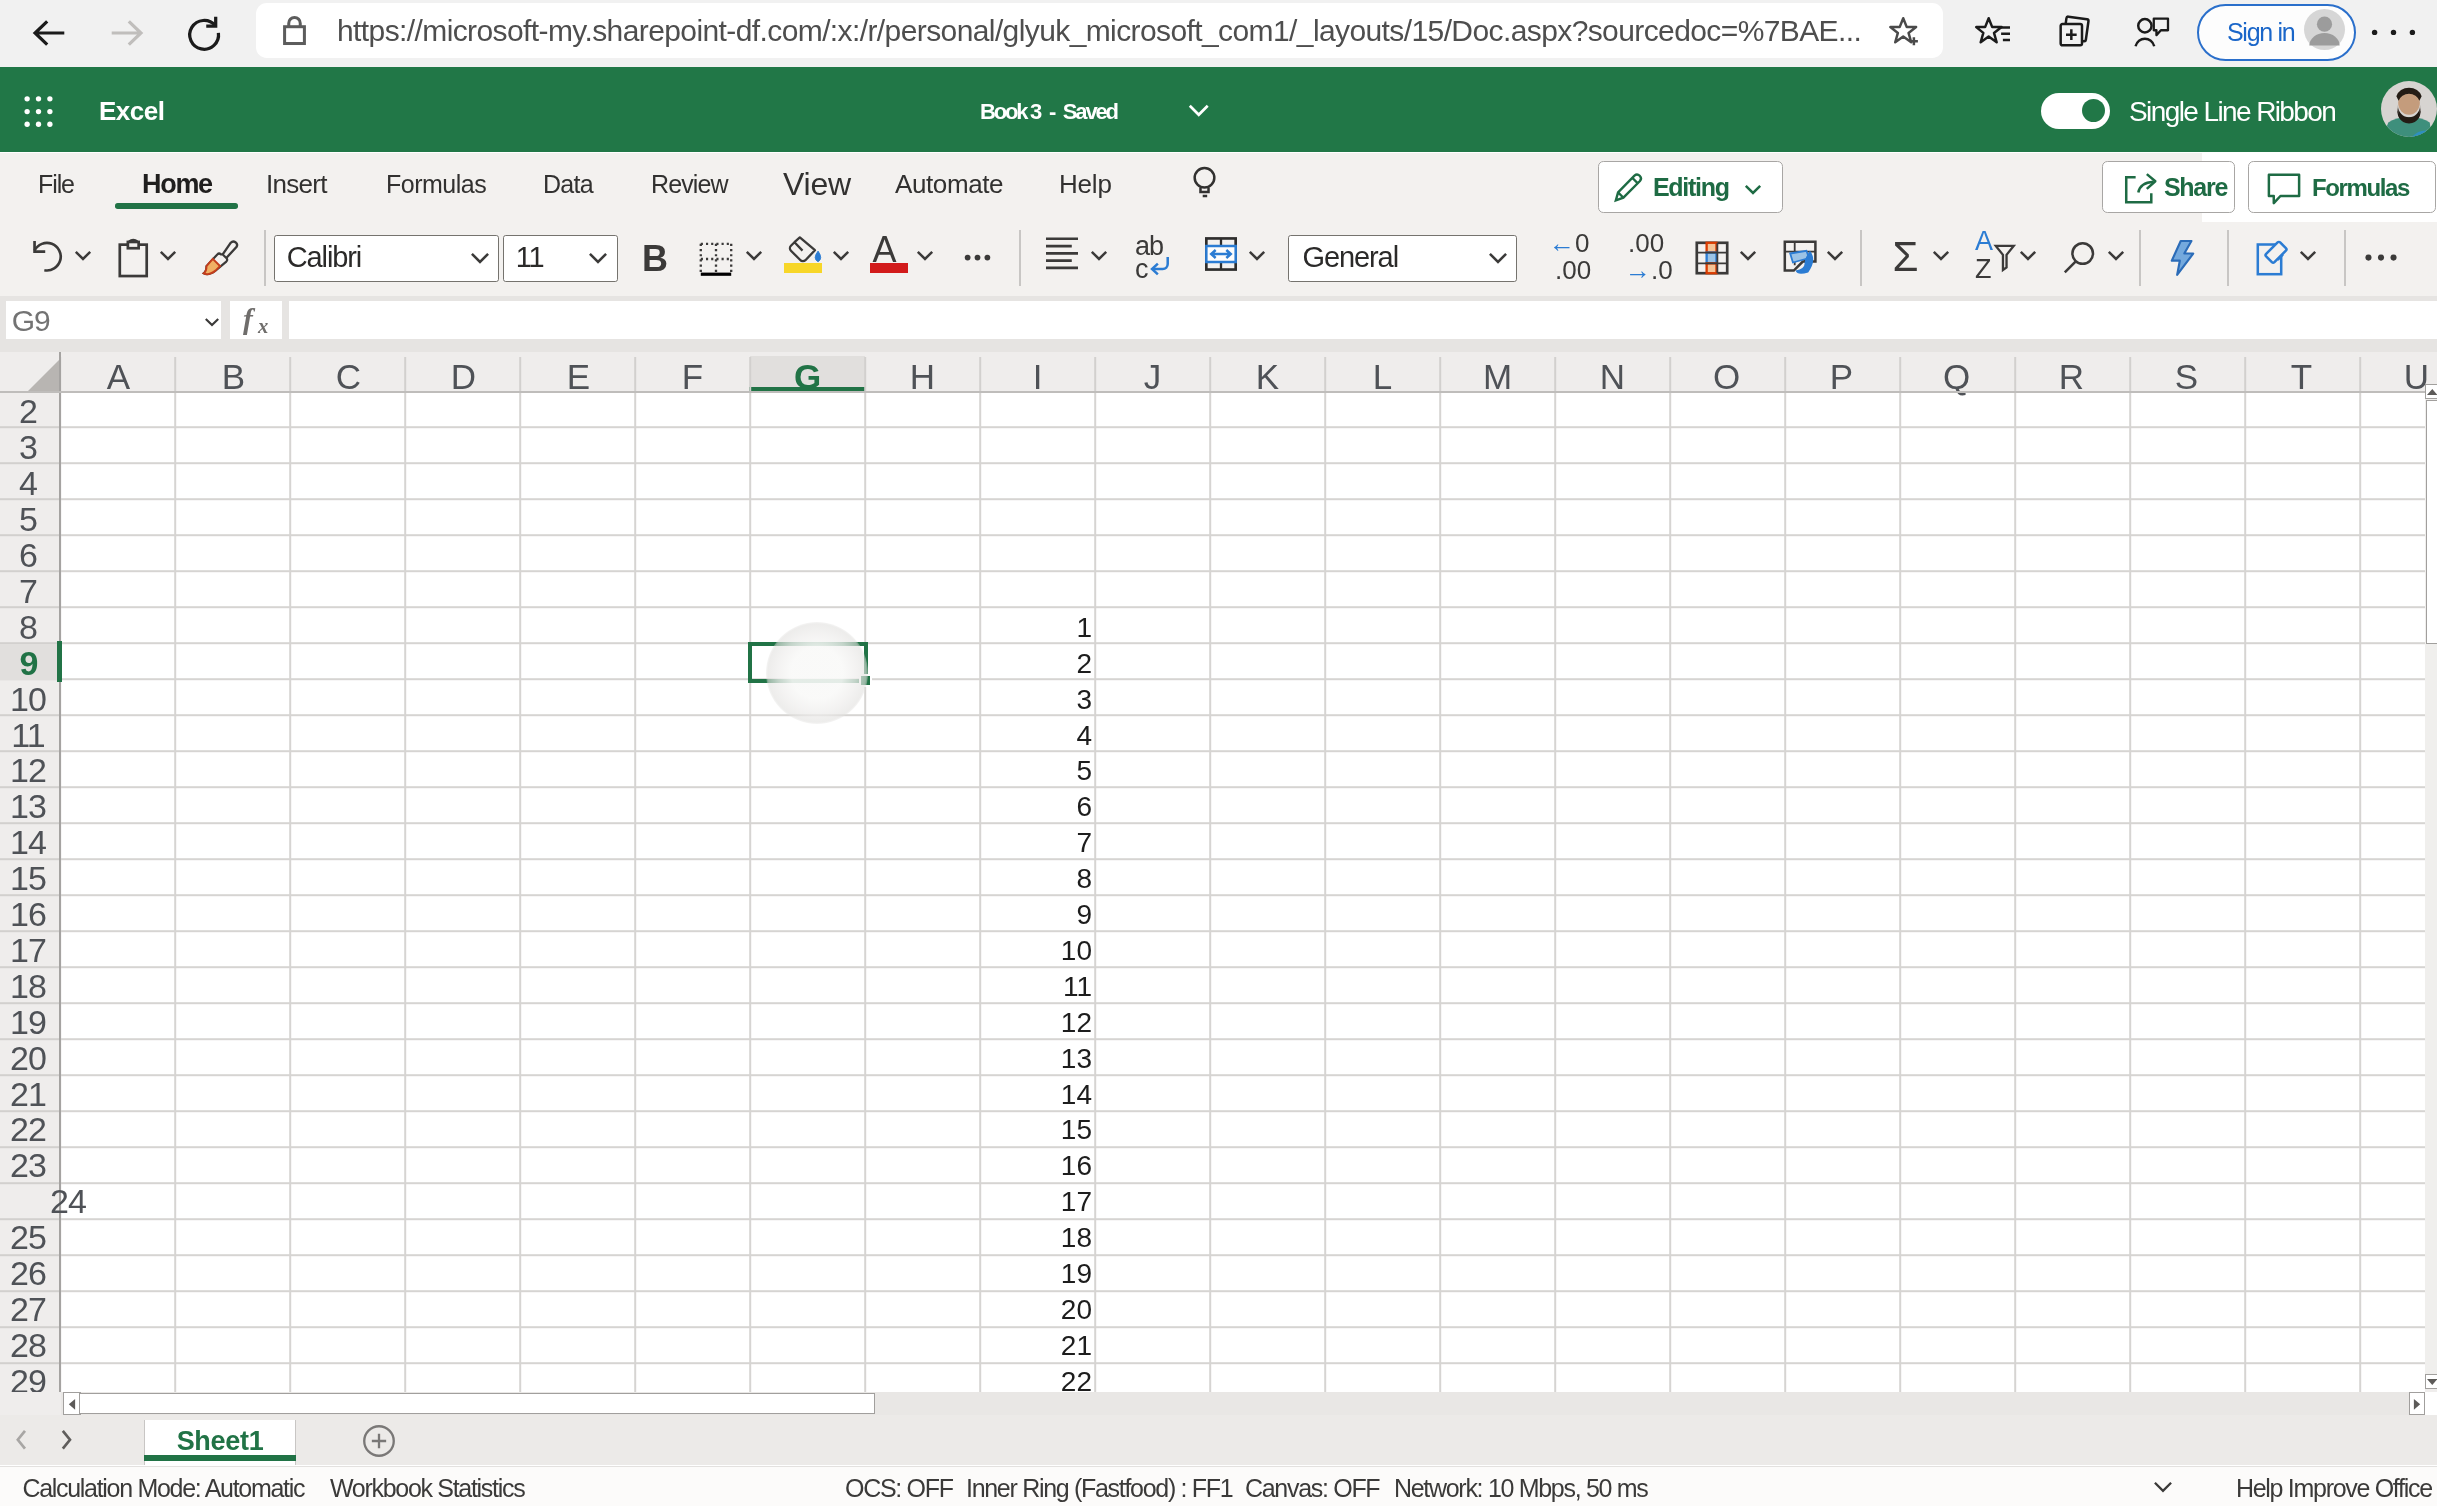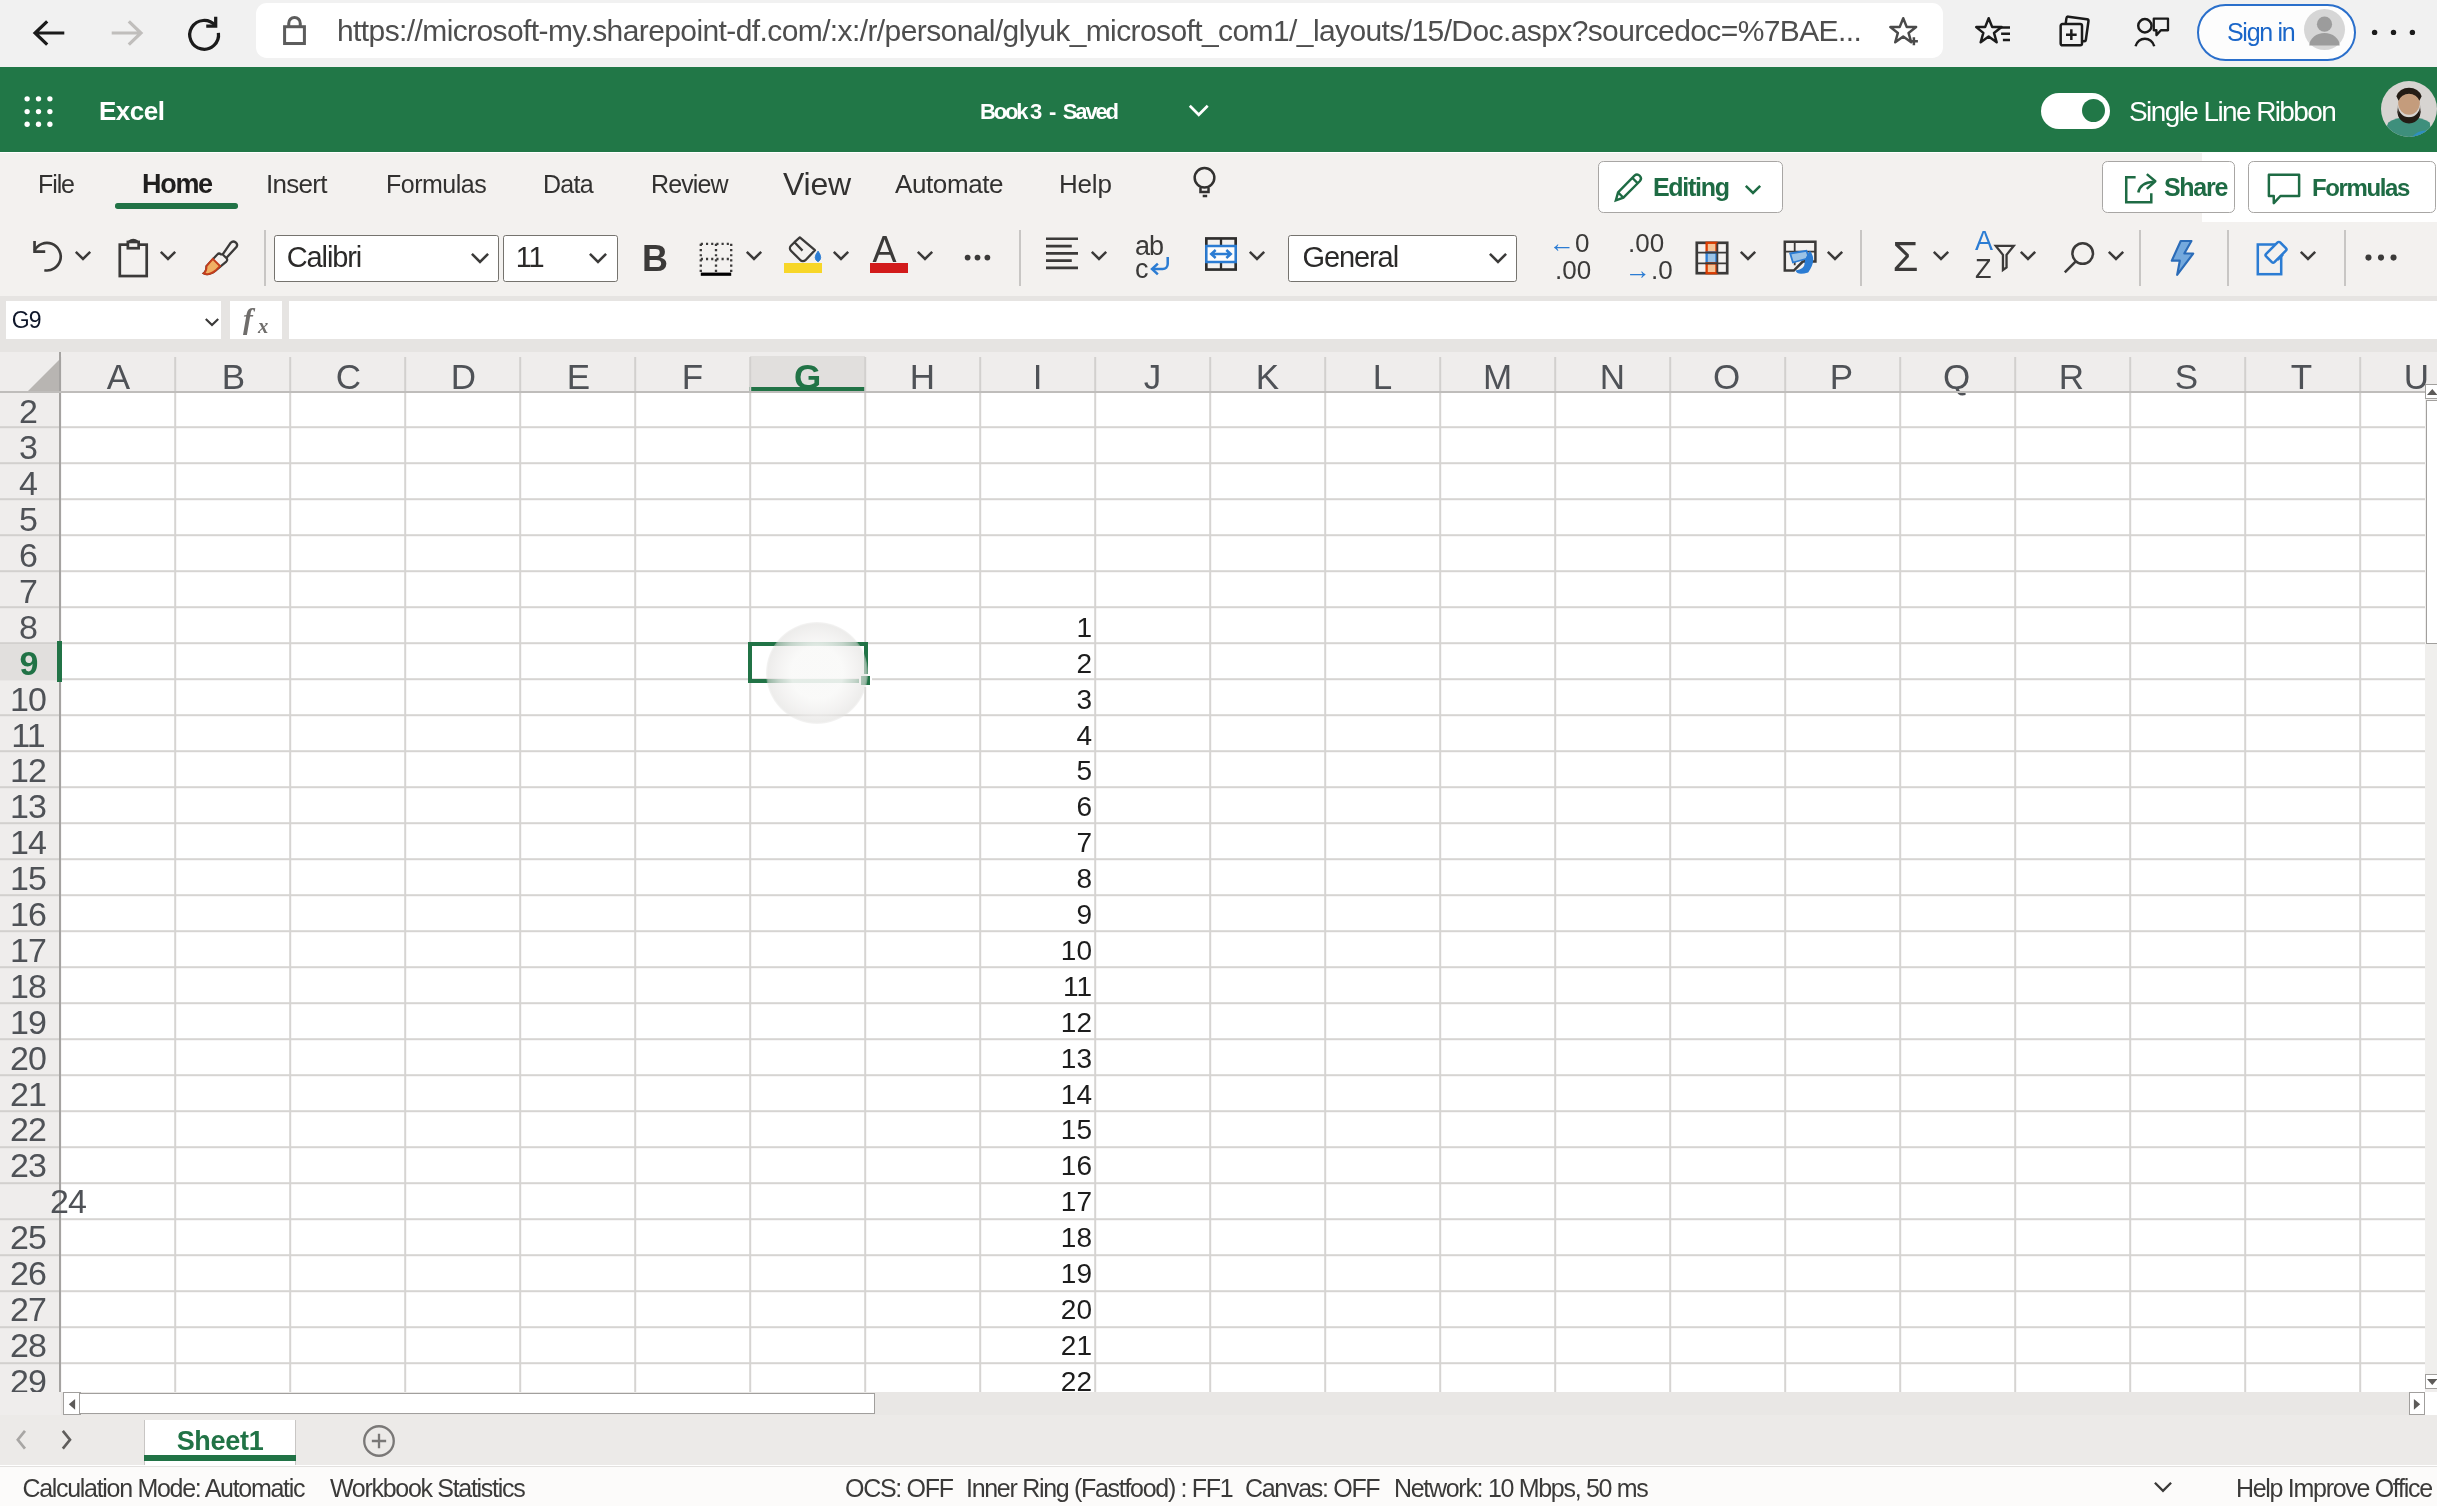--- a/index.html
+++ b/index.html
@@ -340,21 +340,21 @@
   <div class="sep" style="left:2344px"></div>
   <svg width="34" height="7.2" style="left:2364px;top:32px" viewBox="0 0 38 8">
         <circle cx="5" cy="4" r="3.4" fill="#3b3a39"></circle>
         <circle cx="19" cy="4" r="3.4" fill="#3b3a39"></circle>
         <circle cx="33" cy="4" r="3.4" fill="#3b3a39"></circle>
       </svg>
 </div>
 
 <div id="frow">
   <div id="namebox">
-        <span style="position:absolute;left:5.4px;top:0;line-height:39px;font-size:23px;color:#0f172a;letter-spacing:-0.9px">G9</span>
+        <span style="position:absolute;left:5.4px;top:0;line-height:39px;font-size:30px;color:#737373;letter-spacing:-0.9px">G9</span>
     <svg width="16" height="10" style="left:198px;top:15.3px" viewBox="0 0 18 11">
           <path d="M2 2 L9 9 L16 2" fill="none" stroke="#3b3a39" stroke-width="2.4"></path>
         </svg>
   </div>
   <div id="fxbox">
     <svg width="34" height="30.5" style="left:11.7px;top:3.6px" viewBox="0 0 38 34">
           <text x="1" y="27" font-family="Liberation Serif,serif" font-style="italic" font-weight="700" font-size="33" fill="#6f6d6b">f</text>
           <text x="18" y="31" font-family="Liberation Serif,serif" font-style="italic" font-weight="700" font-size="23" fill="#6f6d6b">x</text>
         </svg>
   </div>

